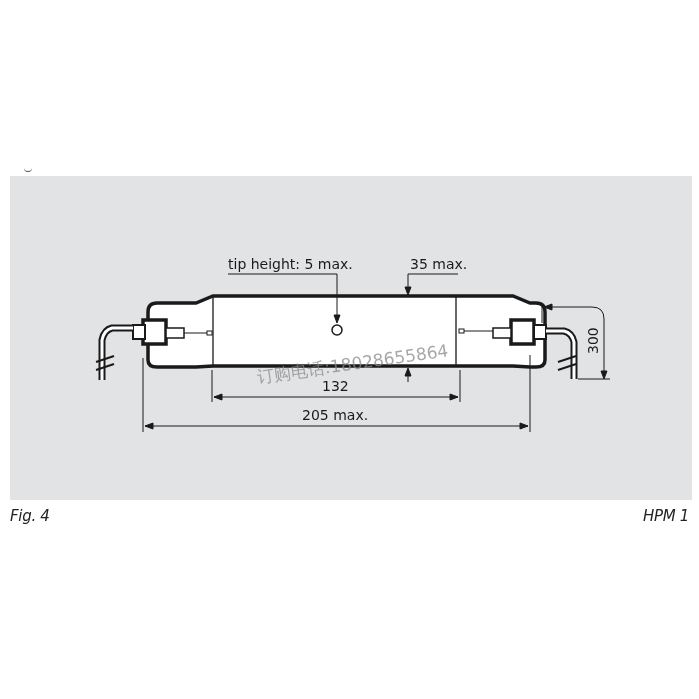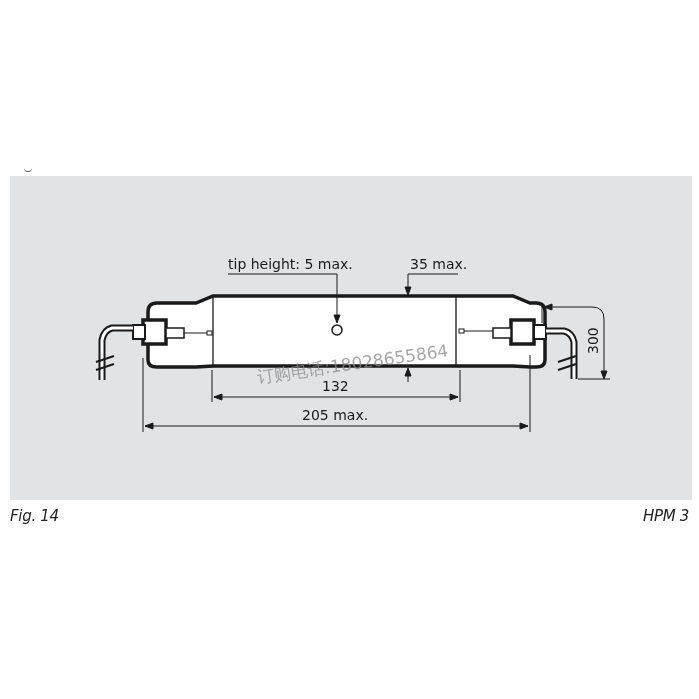--- a/index.html
+++ b/index.html
@@ -99,14 +99,14 @@
 
   <text class="lbl" x="228" y="269">tip height: 5 max.</text>
   <text class="lbl" x="410" y="269">35 max.</text>
   <text class="lbl" x="322" y="391">132</text>
   <text class="lbl" x="302" y="420">205 max.</text>
   <text class="lbl" x="0" y="0" transform="translate(598,354) rotate(-90)">300</text>
 
   <text class="wm" x="0" y="0" transform="translate(258,383) rotate(-8)">订购电话:18028655864</text>
 </svg>
 
-<div class="caption cap-left">Fig. 14</div>
-<div class="caption cap-right">HPM 3</div>
+<div class="caption cap-left">Fig. 4</div>
+<div class="caption cap-right">HPM 1</div>
 
 </body></html>

